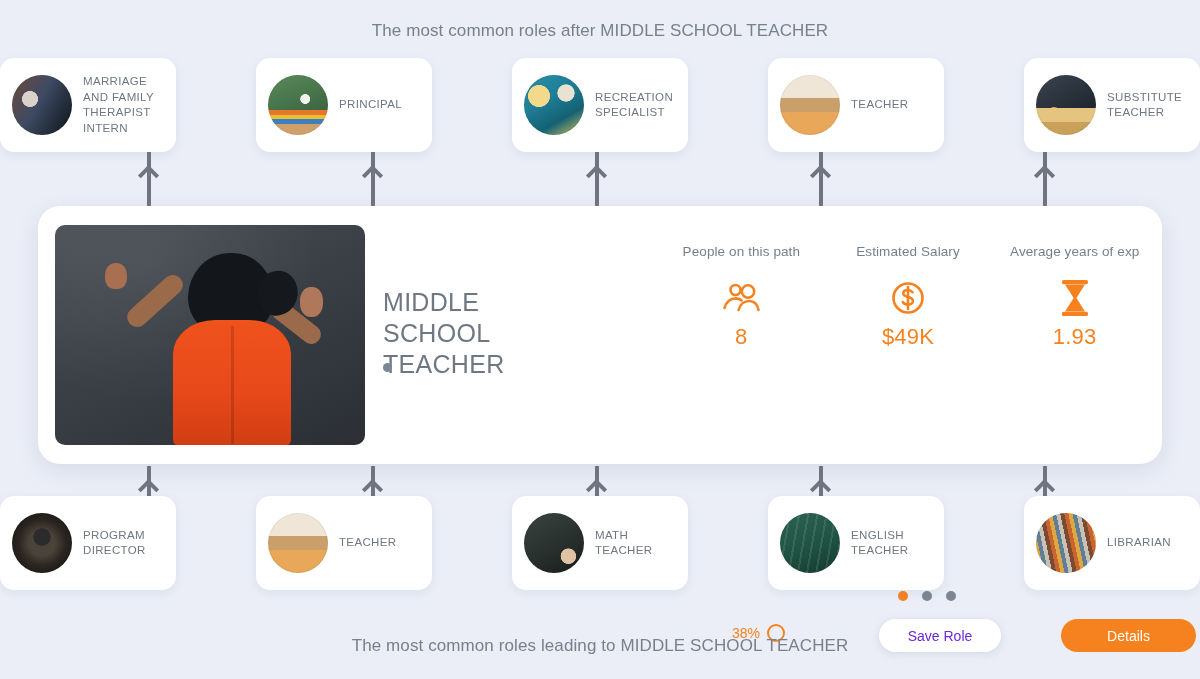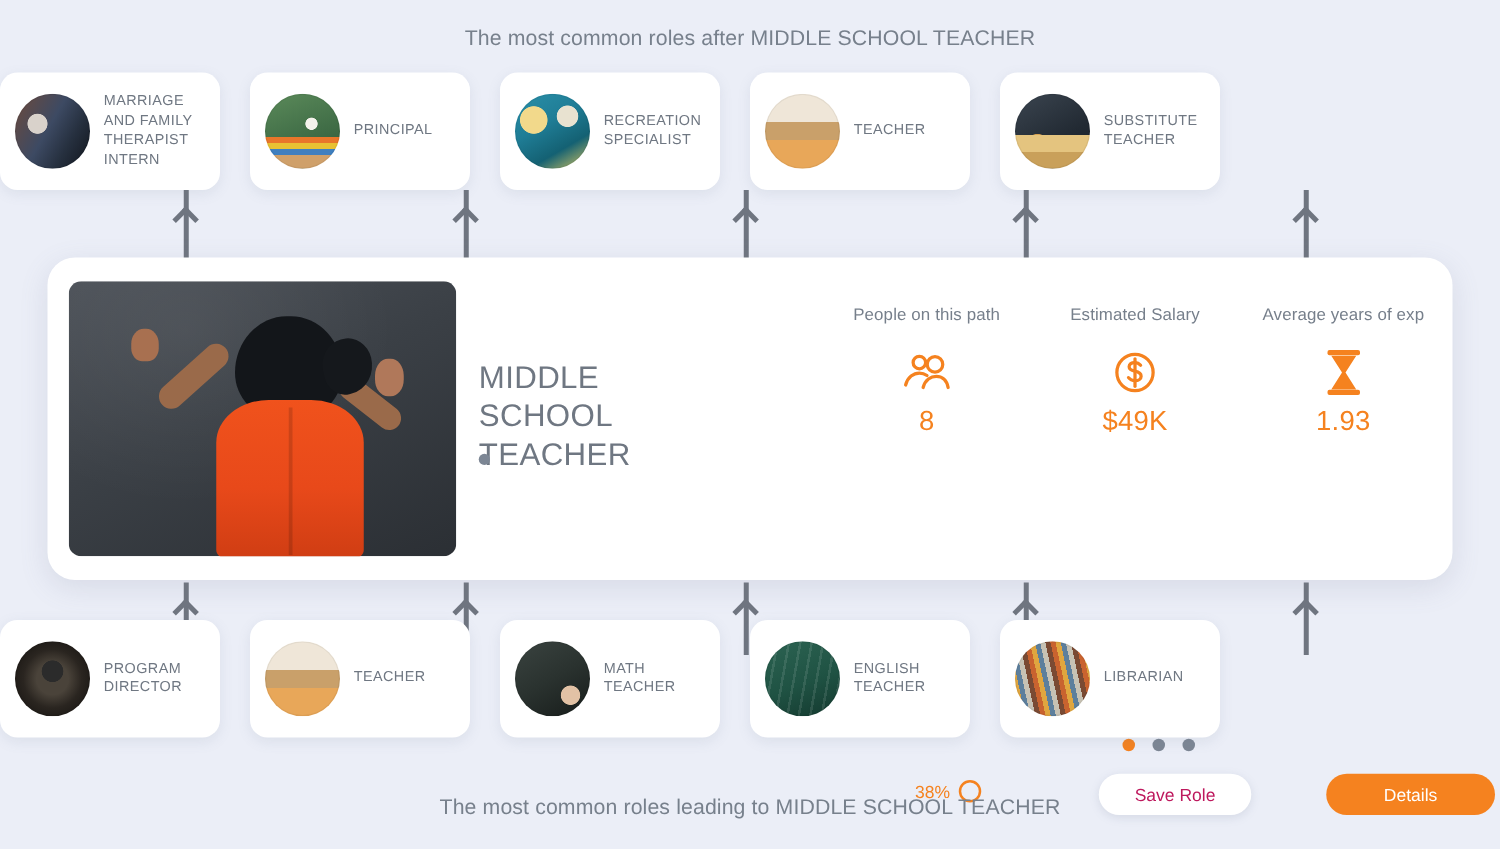--- a/index.html
+++ b/index.html
@@ -23,21 +23,21 @@
     font-weight:400;
   }
   .caption-top{position:absolute;top:21px;left:0;}
   .caption-bottom{position:absolute;top:636px;left:0;}
 
   
   .row{
     position:absolute;
     left:0;width:1200px;
     display:flex;
-    justify-content:flex-start;
+    justify-content:space-between;
     gap:24px;
   }
   .row-top{top:58px;}
   .row-bottom{top:496px;}
 
   .role-card{
     width:176px;
     height:94px;
     background:#ffffff;
     border-radius:14px;
@@ -273,21 +273,21 @@
     border-radius:17px;
     display:flex;align-items:center;justify-content:center;
     font-size:14px;
     cursor:pointer;
     border:none;
     font-family:inherit;
   }
   .btn-save{
     left:841px;width:122px;
     background:#ffffff;
-    color:#be185d;
+    color:#6d28d9;
     box-shadow:0 2px 8px rgba(110,120,150,.18);
   }
   .btn-details{
     left:1023px;width:135px;
     background:#f5821f;
     color:#ffffff;
   }
 </style>
 </head>
 <body>

